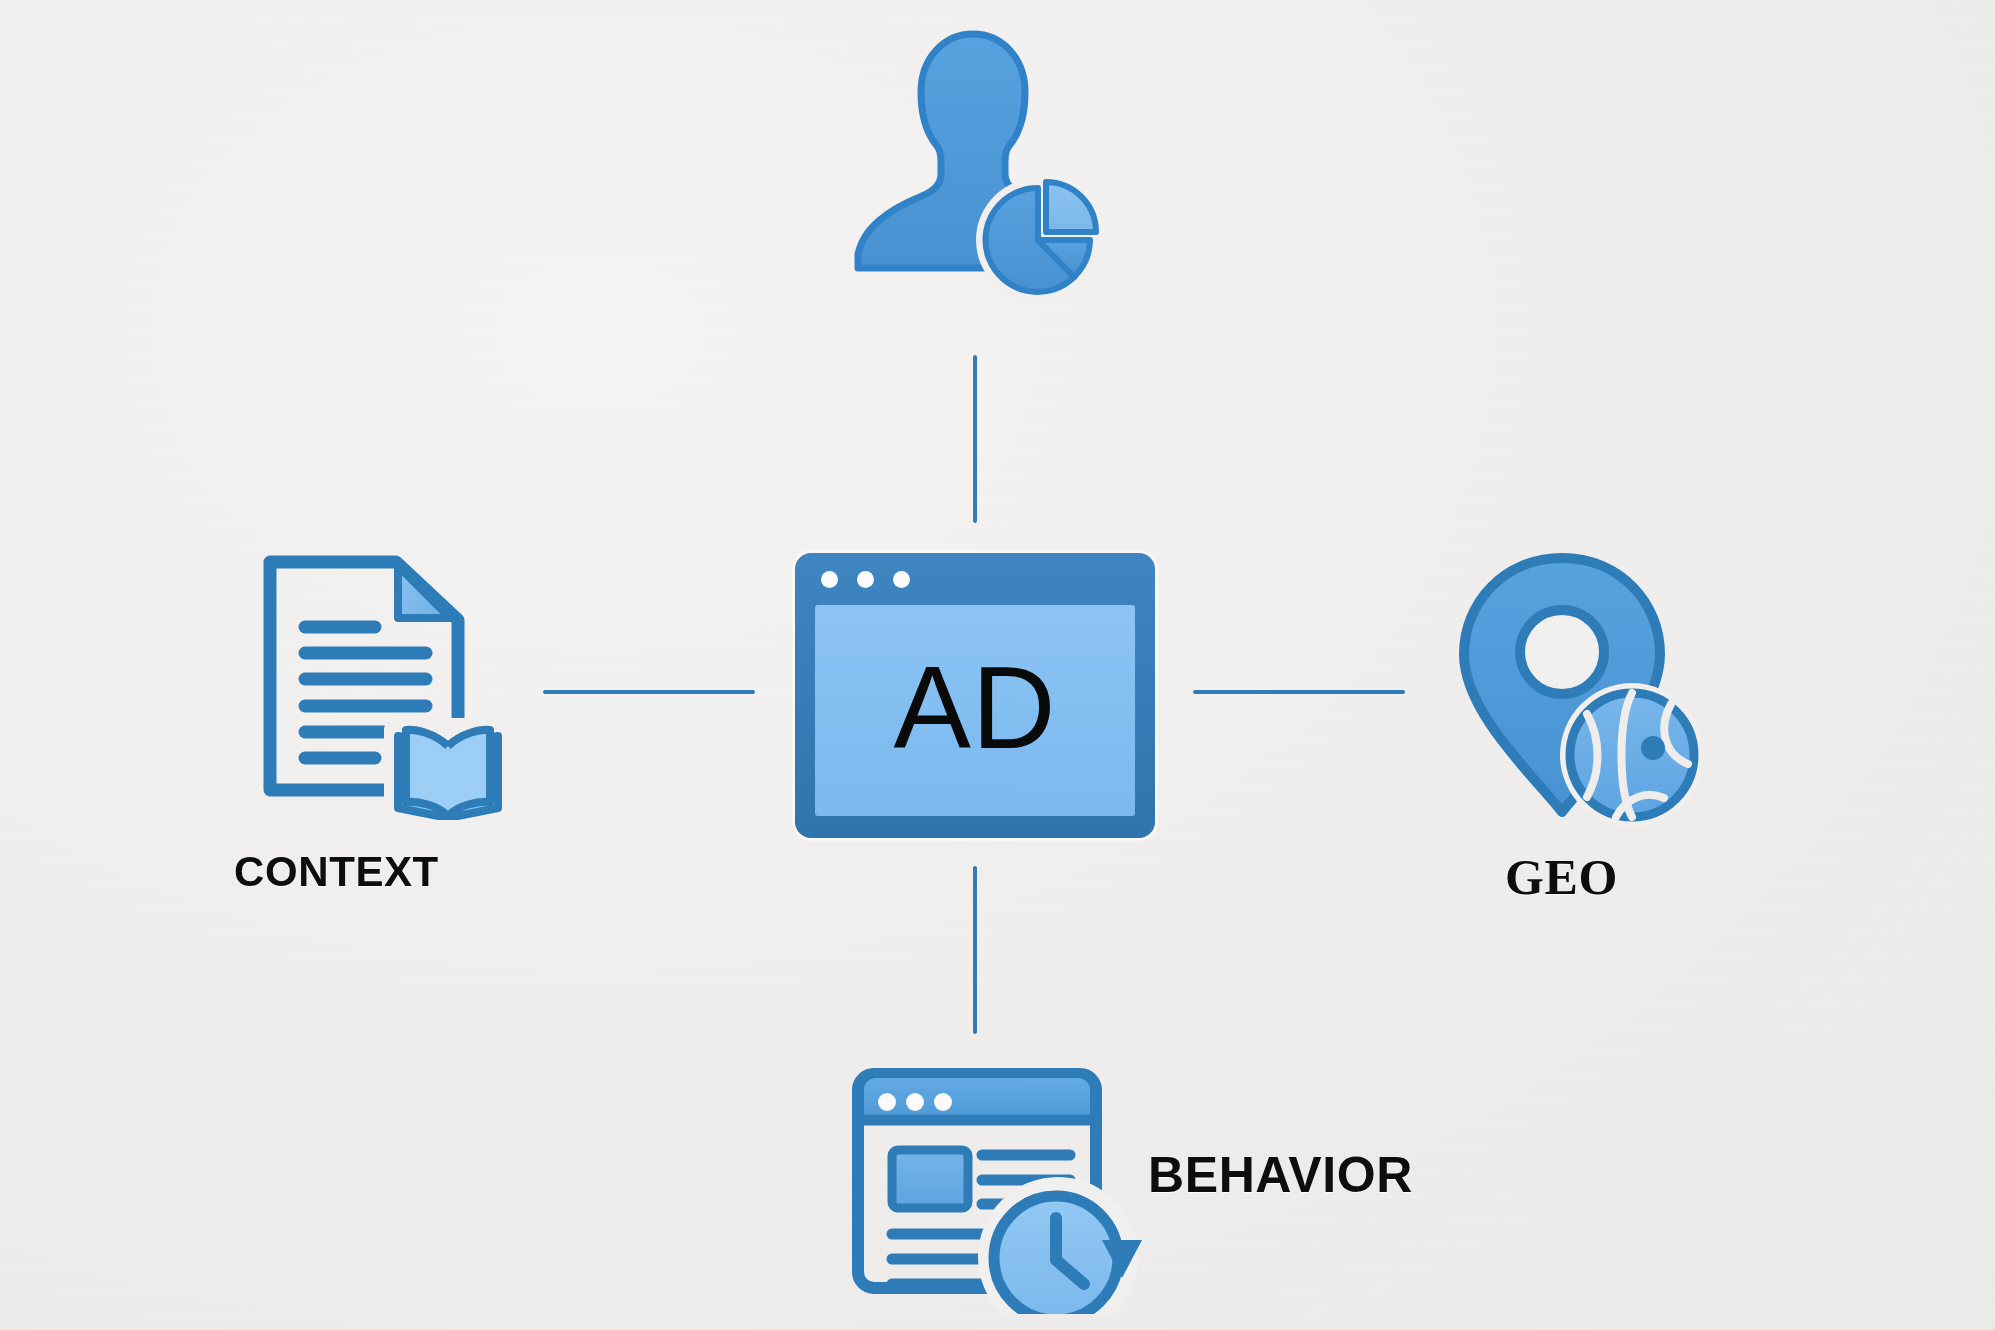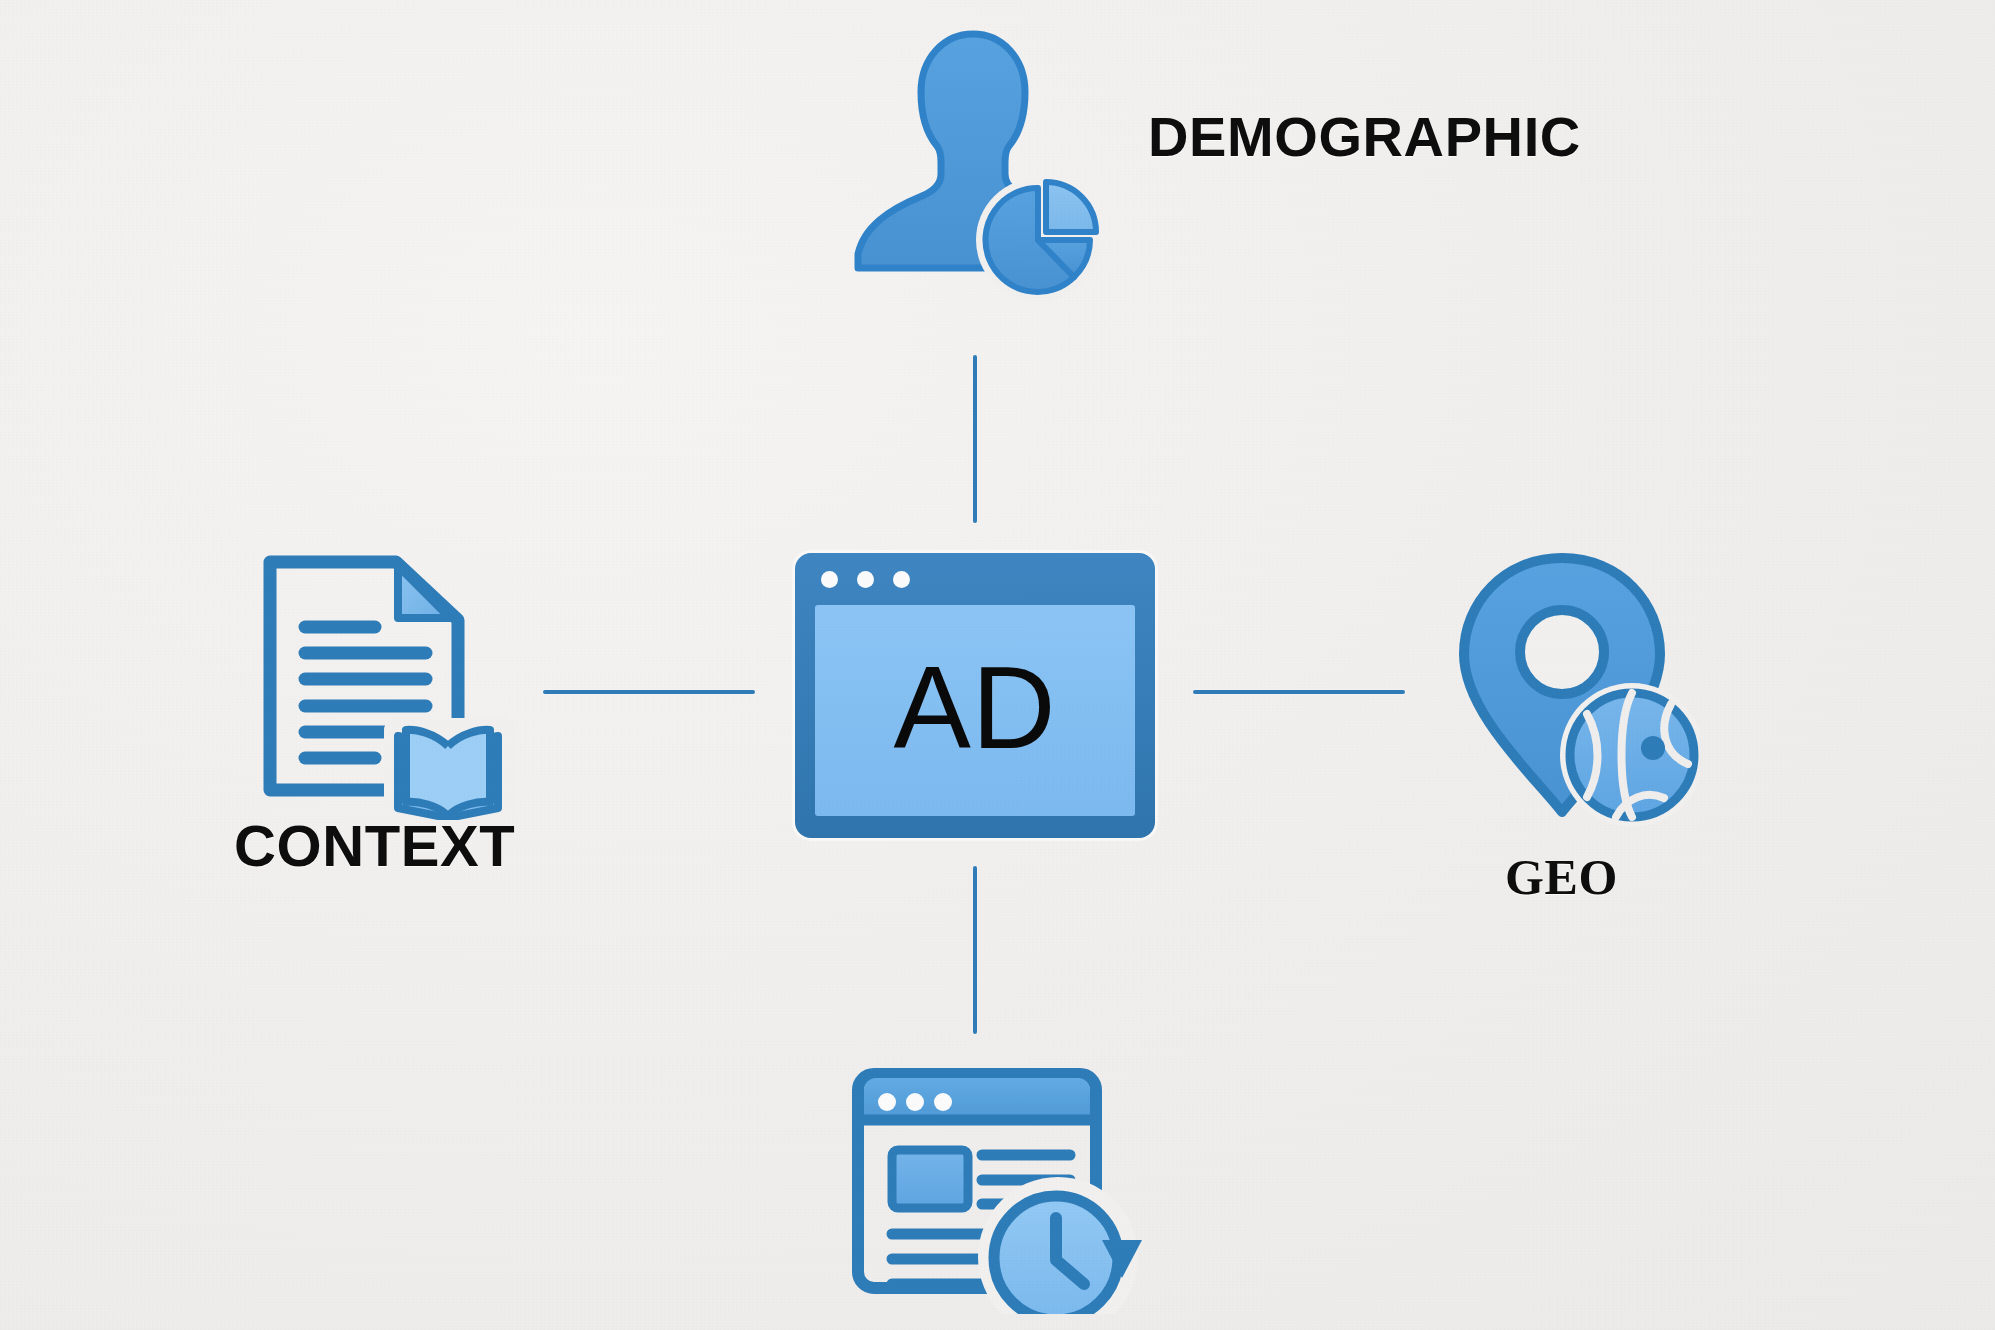--- a/index.html
+++ b/index.html
@@ -168,21 +168,20 @@
         <path d="M202 166
                  A 52 52 0 1 0 238 255
                  L 202 218 Z" fill="url(#gBlue)" stroke="#3183c9" stroke-width="6" stroke-linejoin="round"></path>
 
         <path d="M202 218 L 238 255 A 52 52 0 0 0 254 218 Z" fill="url(#gBlue)" stroke="#3183c9" stroke-width="6" stroke-linejoin="round"></path>
 
         <path d="M210 160 L 210 210 L 260 210 A 50 50 0 0 0 210 160 Z" fill="url(#gBlueLight)" stroke="#3183c9" stroke-width="6" stroke-linejoin="round"></path>
       </g>
     </svg>
   </div>
-  <div class="label" style="left:1148px; top:104px; font-size:56px;">DEMOGRAPHIC</div>
 
   <div class="node" style="left:248px; top:540px; width:270px; height:280px;">
     <svg width="270" height="280" viewBox="0 0 270 280">
       <defs>
         <linearGradient id="gDocFold" x1="0" y1="0" x2="1" y2="1">
           <stop offset="0%" stop-color="#8cc4f1"></stop>
           <stop offset="100%" stop-color="#6fb0e6"></stop>
         </linearGradient>
         <linearGradient id="gBook" x1="0" y1="0" x2="0" y2="1">
           <stop offset="0%" stop-color="#97cbf4"></stop>
@@ -206,21 +205,21 @@
       <rect x="136" y="178" width="132" height="106" rx="12" fill="#f1f0ee"></rect>
 
       <g>
         <path d="M150 196 L 150 268 L 200 278 L 250 268 L 250 196
                  L 200 206 Z" fill="url(#gBook)" stroke="#2e7db9" stroke-width="8" stroke-linejoin="round"></path>
         <path d="M200 206 C 186 193 168 189 158 190 L 158 262 C 170 261 190 265 200 276" fill="#9dcff6" stroke="#2e7db9" stroke-width="8" stroke-linejoin="round"></path>
         <path d="M200 206 C 214 193 232 189 242 190 L 242 262 C 230 261 210 265 200 276" fill="#9dcff6" stroke="#2e7db9" stroke-width="8" stroke-linejoin="round"></path>
       </g>
     </svg>
   </div>
-  <div class="label" style="left:234px; top:812px; font-size:58px;">CONTEXT</div>
+  <div class="label" style="left:234px; top:848px; font-size:42px;">CONTEXT</div>
 
   <div class="node" style="left:1440px; top:540px; width:260px; height:290px;">
     <svg width="260" height="290" viewBox="0 0 260 290">
       <defs>
         <linearGradient id="gPin" x1="0" y1="0" x2="0" y2="1">
           <stop offset="0%" stop-color="#58a2e0"></stop>
           <stop offset="100%" stop-color="#4a93d3"></stop>
         </linearGradient>
         <linearGradient id="gGlobe" x1="0" y1="0" x2="0" y2="1">
           <stop offset="0%" stop-color="#79b7ec"></stop>
@@ -289,15 +288,16 @@
 
       <circle cx="218" cy="205" r="80" fill="#f1f0ee"></circle>
 
       <g>
         <circle cx="216" cy="206" r="62" fill="url(#gClock)" stroke="#2e7db9" stroke-width="11"></circle>
         <path d="M216 166 L 216 208 L 244 232" fill="none" stroke="#2e7db9" stroke-width="12" stroke-linecap="round" stroke-linejoin="round"></path>
         <path d="M262 188 L 302 188 L 282 226 Z" fill="#2e7db9"></path>
       </g>
     </svg>
   </div>
+  <div class="label" style="left:1148px; top:1146px; font-size:50px;">BEHAVIOR</div>
 
   <div id="grain"></div>
 </div>
 
 </body></html>

